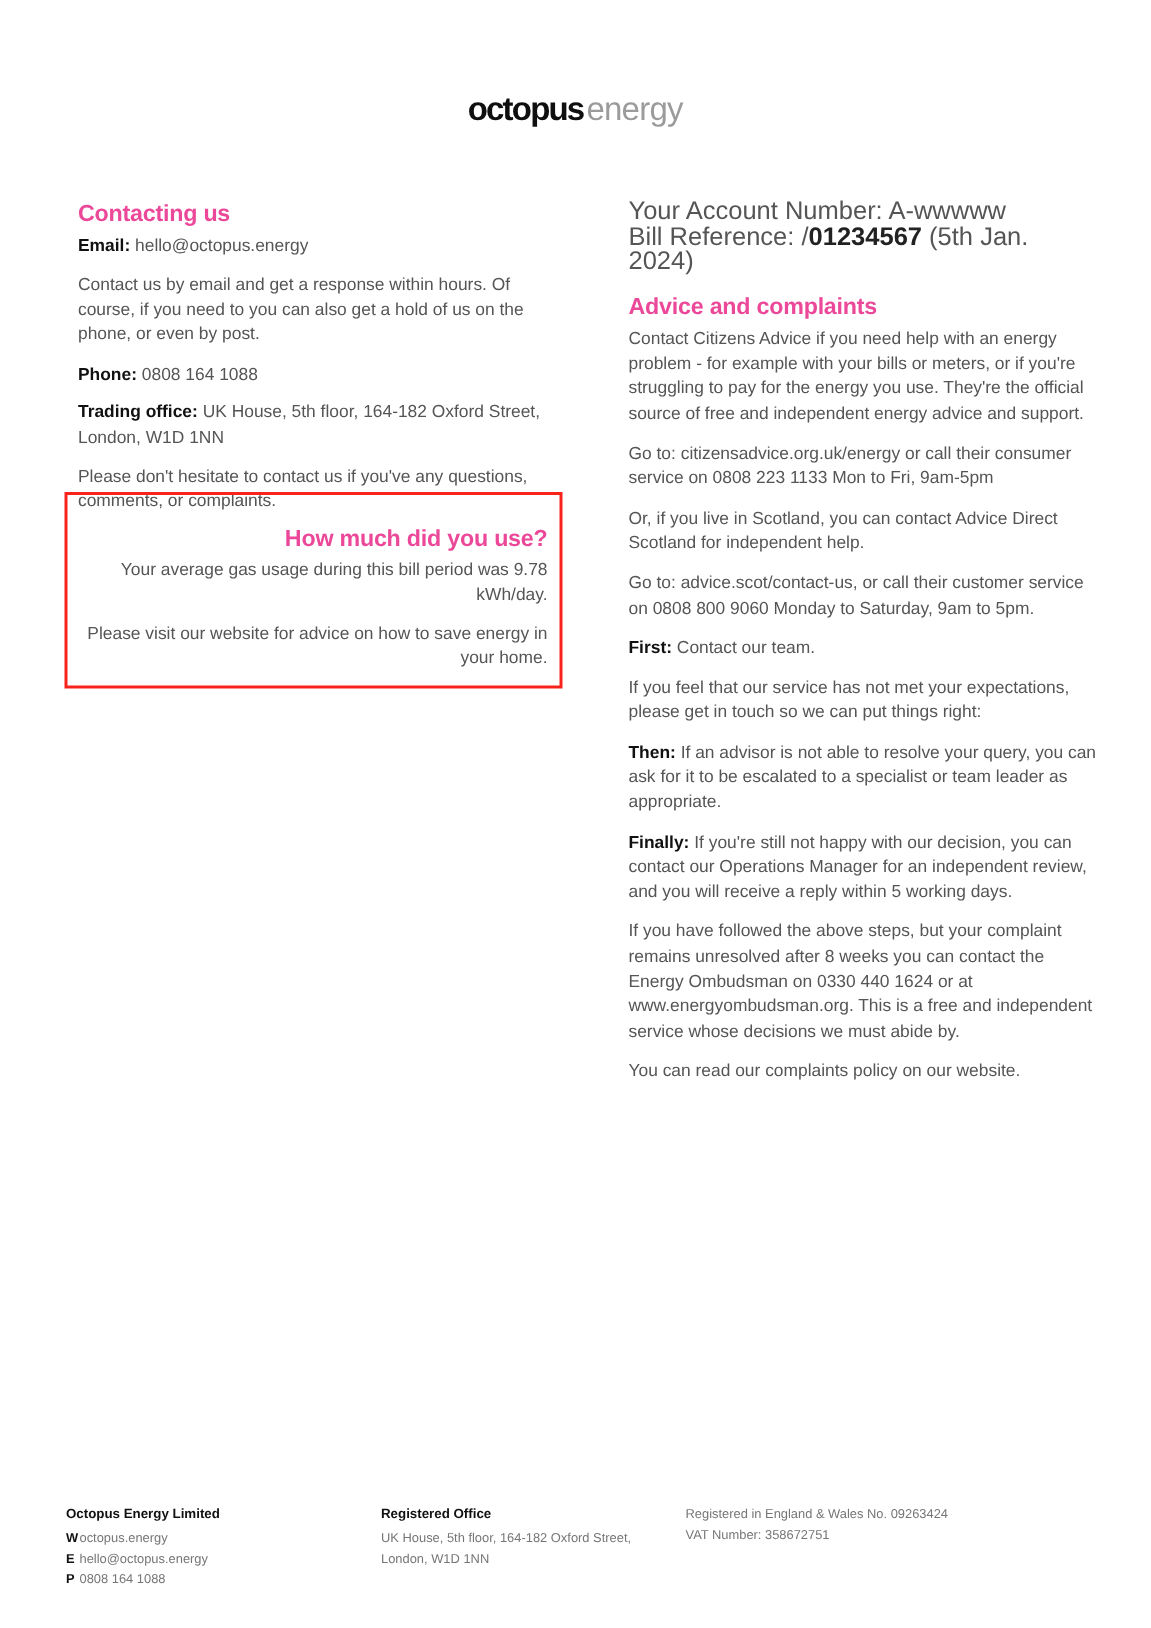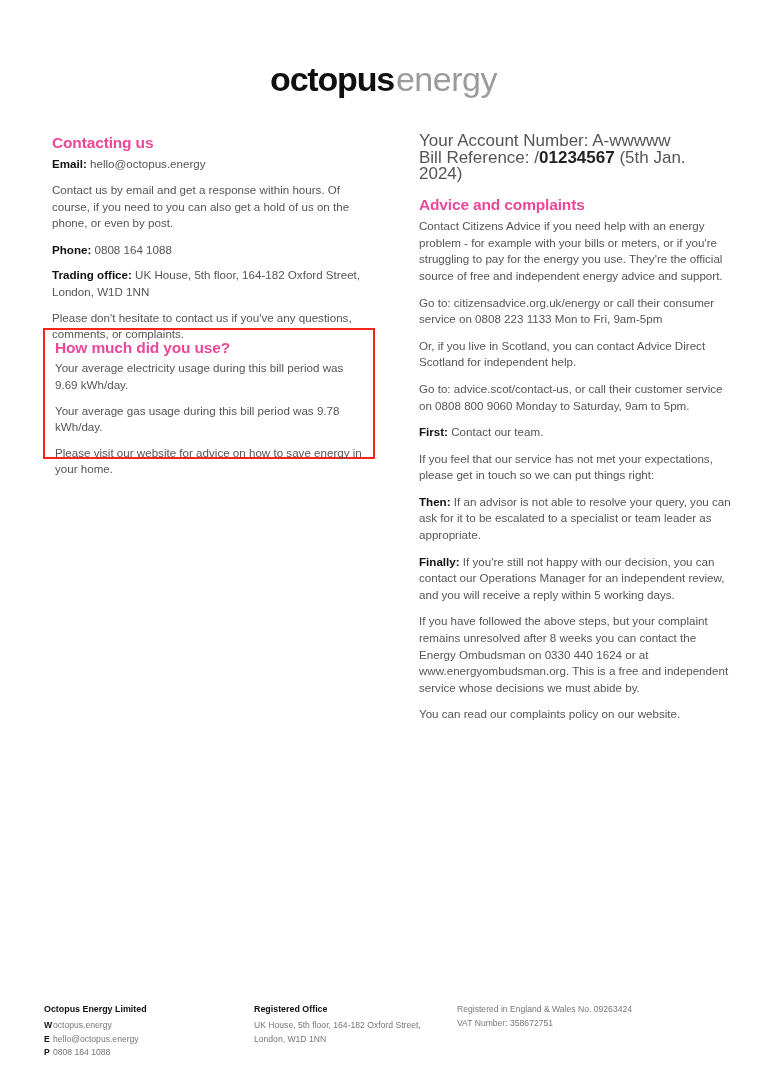--- a/index.html
+++ b/index.html
@@ -27,21 +27,21 @@
   
   .logo-wrap {
     position: absolute;
     top: 62px;
     left: 0;
     width: 767px;
     text-align: center;
   }
   .logo {
     display: inline-block;
-    font-size: 34px;
+    font-size: 22px;
     letter-spacing: -0.6px;
     line-height: 1;
     white-space: nowrap;
   }
   .logo .mark {
     font-weight: bold;
     color: #100f0f;
     letter-spacing: -1.2px;
   }
   .logo .word {
@@ -104,23 +104,24 @@
     top: 328px;
     left: 43px;
     width: 332px;
     height: 131px;
     border: 2px solid #f8231b;
     box-sizing: border-box;
     background: transparent;
   }
   .usage-inner {
     position: absolute;
-    top: 8px;
+    top: 20px;
     left: 10px;
     width: 310px;
+    text-align: right;
   }
   .usage-inner h2.section-title { margin-bottom: 3px; }
   .usage-inner p.para { margin-bottom: 9px; }
 
   
   .footer {
     position: absolute;
     left: 0;
     top: 1000px;
     width: 767px;
@@ -173,21 +174,20 @@
 
     <p class="para tight"><span class="lbl">Trading office:</span>
       <span>UK House, 5th floor, 164-182 Oxford Street, London, W1D 1NN</span></p>
 
     <p class="para">Please don't hesitate to contact us if you've any questions, comments, or complaints.</p>
   </div>
 
   <div class="usage-box">
     <div class="usage-inner">
       <h2 class="section-title">How much did you use?</h2>
-      <p class="para">Your average electricity usage during this bill period was 9.69 kWh/day.</p>
       <p class="para">Your average gas usage during this bill period was 9.78 kWh/day.</p>
       <p class="para">Please visit our website for advice on how to save energy in your home.</p>
     </div>
   </div>
 
   <div class="col-right">
 
     <p class="acct-line"><span>Your Account Number:</span>
       <span>A-wwwww</span></p>
 

